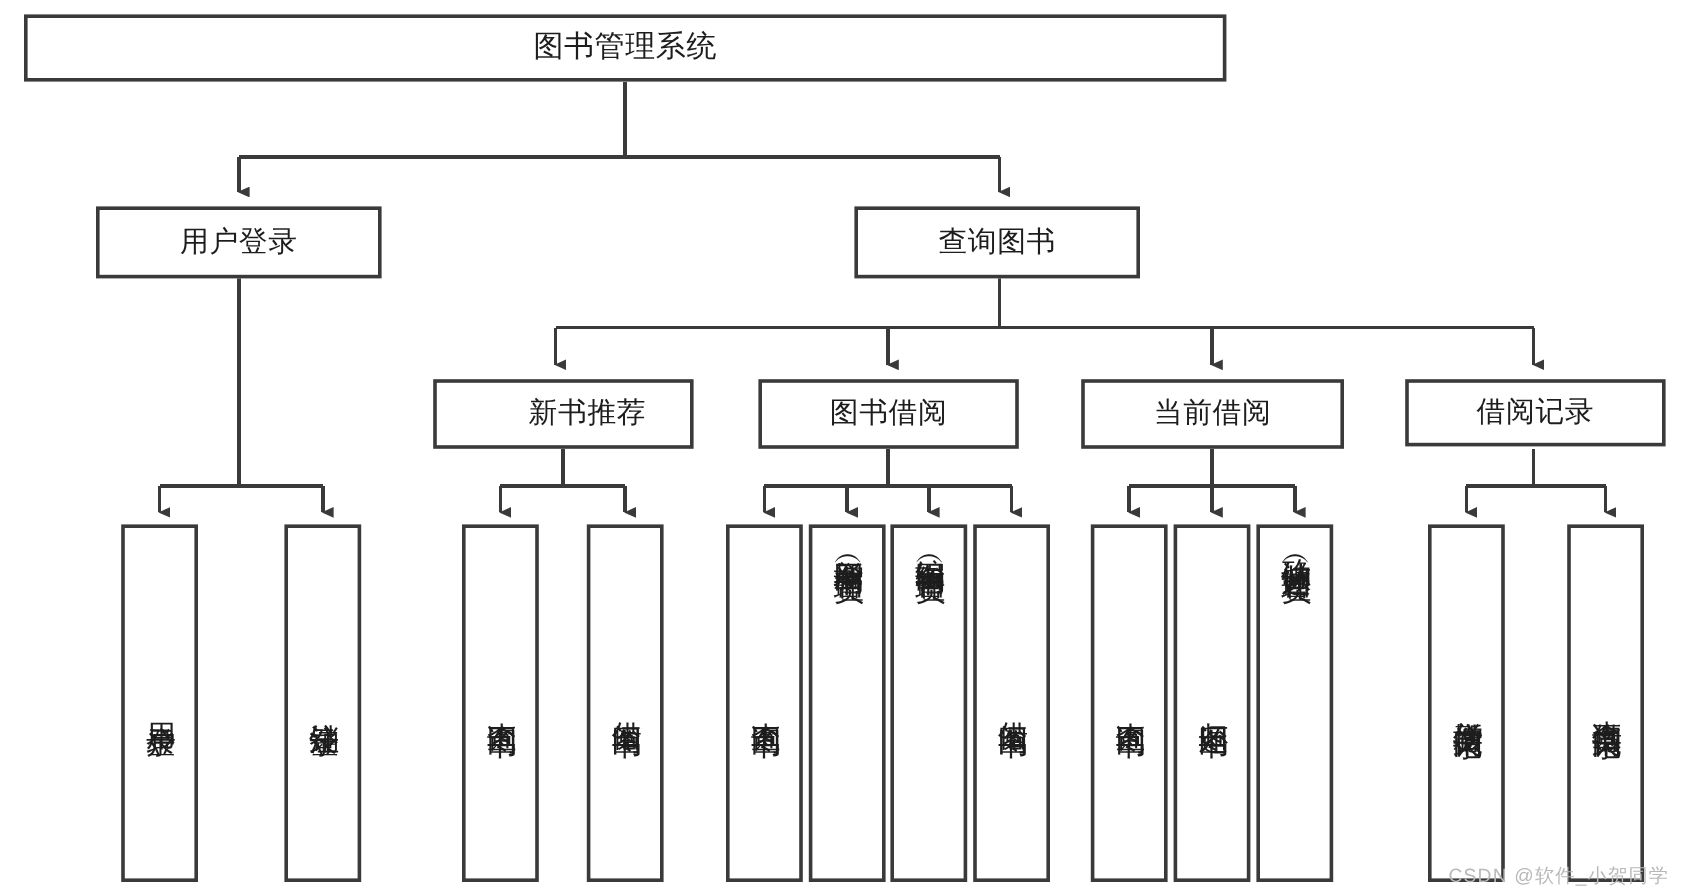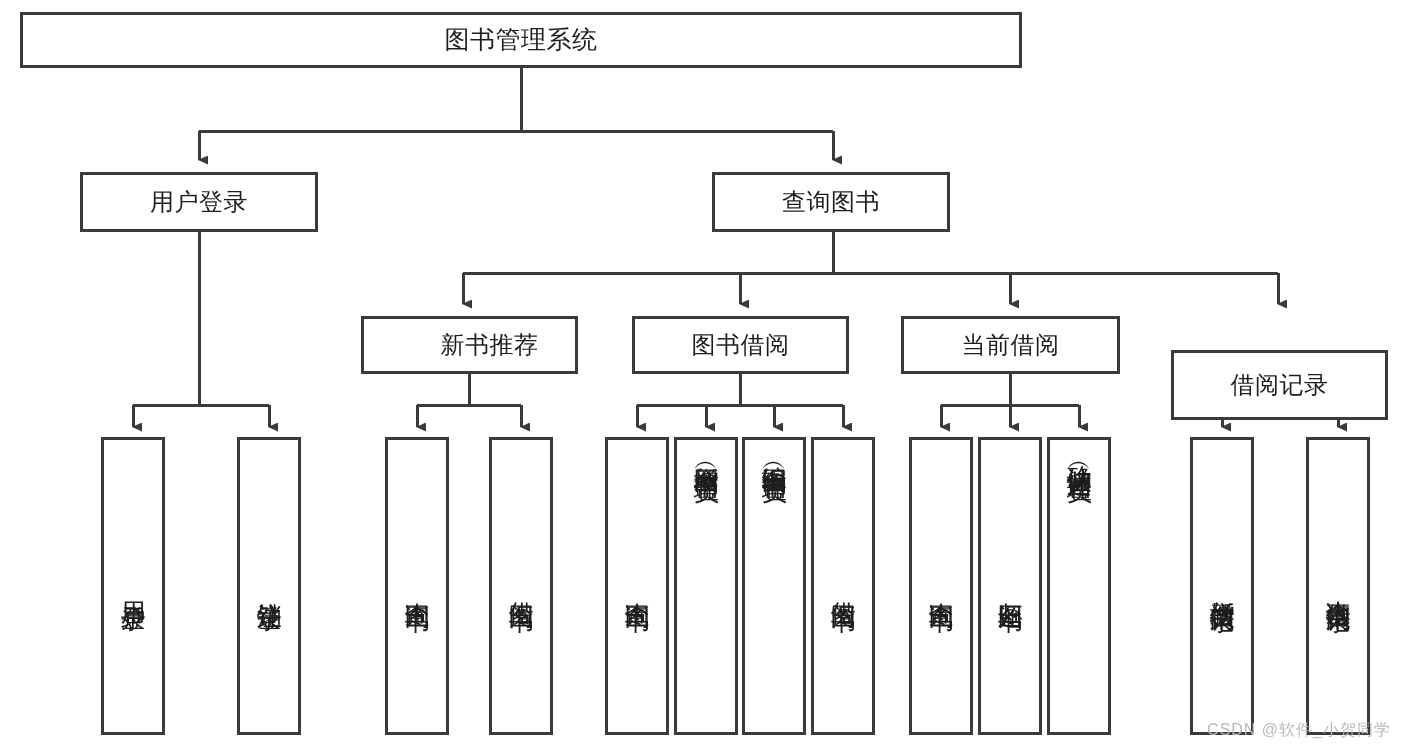--- a/index.html
+++ b/index.html
@@ -154,21 +154,21 @@
   </div>
 
   <div class="node horiz" style="left:632px; top:316px; width:217px; height:58px;">
     <span class="node-label">图书借阅</span>
   </div>
 
   <div class="node horiz" style="left:901px; top:316px; width:219px; height:58px;">
     <span class="node-label">当前借阅</span>
   </div>
 
-  <div class="node horiz" style="left:1171px; top:316px; width:217px; height:70px;margin-top:34px;">
+  <div class="node horiz" style="left:1171px; top:316px; width:217px; height:56px;">
     <span class="node-label">借阅记录</span>
   </div>
 
   <div class="node vert centered" style="left:101px; top:437px; width:64px; height:298px;">
     <span class="node-label">用户登录</span>
   </div>
 
   <div class="node vert centered" style="left:237px; top:437px; width:64px; height:298px;">
     <span class="node-label">注销登录</span>
   </div>

